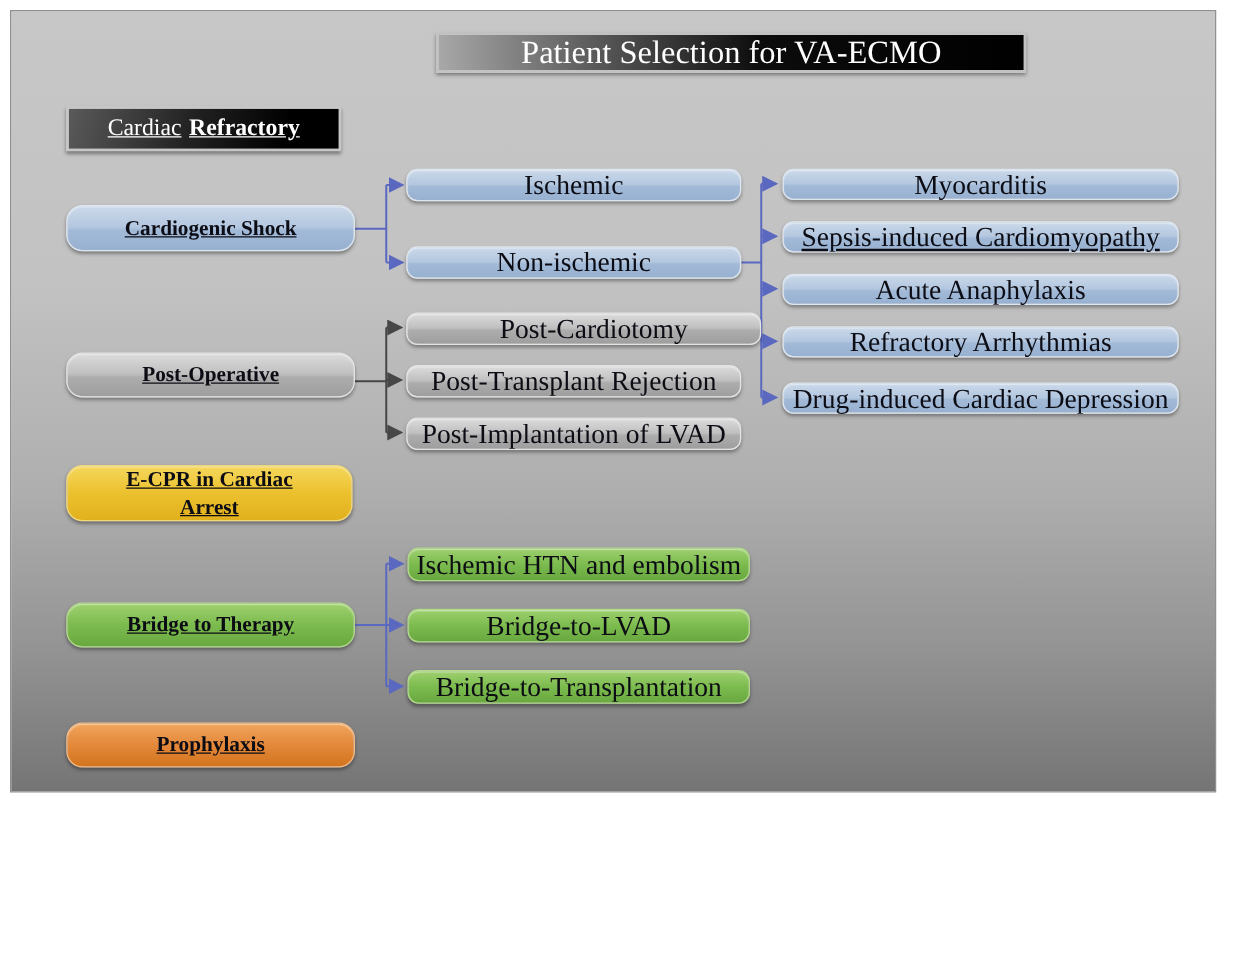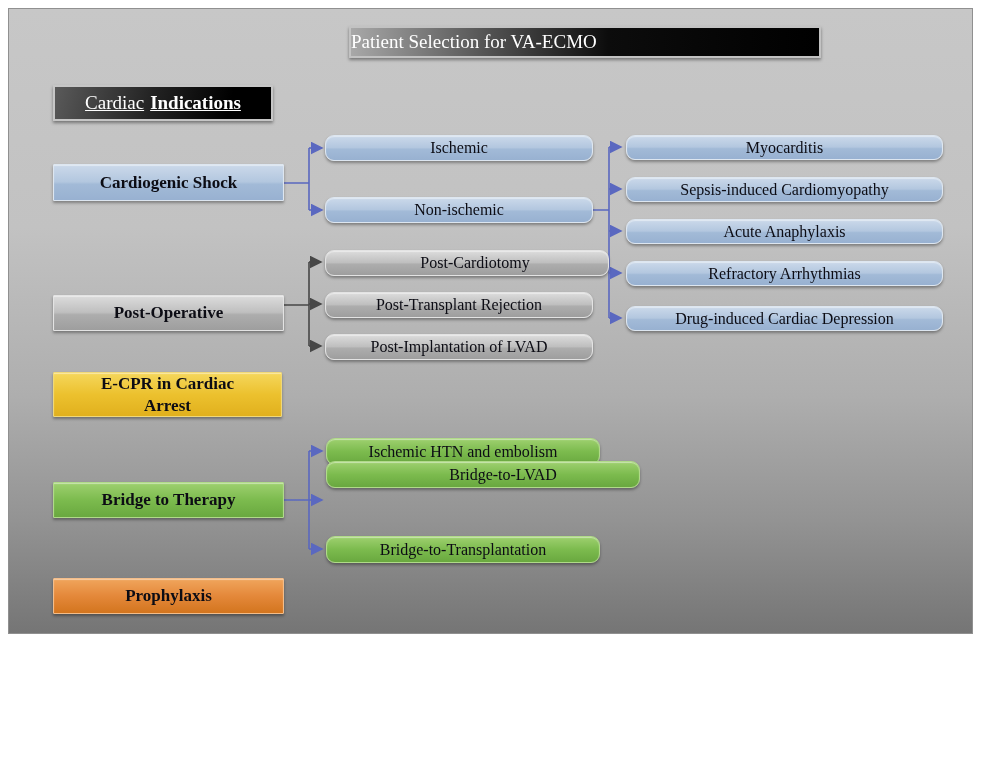--- a/index.html
+++ b/index.html
@@ -4,31 +4,31 @@
 <style>
   html,body{margin:0;padding:0;background:#ffffff;}
   .page{position:relative;width:986px;height:762px;background:#ffffff;overflow:hidden;
         font-family:"Liberation Serif","DejaVu Serif",serif;}
   .slide{position:absolute;left:8px;top:8px;width:963px;height:624px;
          border:1px solid #909090;
          background:linear-gradient(to bottom,#c7c7c7 0%,#c2c2c2 35%,#aeaeae 62%,#939393 82%,#757575 100%);}
   .node{position:absolute;display:flex;align-items:center;justify-content:center;
         color:#0c0c14;text-align:center;line-height:1.25;
         box-shadow:0 2px 3px rgba(0,0,0,.35), inset 0 1px 1px rgba(255,255,255,.45);}
-  .pill-lg{border-radius:1px;font-weight:bold;font-size:17px;}
-  .pill-sm{border-radius:9px;font-size:16px;}
+  .pill-lg{border-radius:13px;font-weight:bold;font-size:17px;text-decoration:underline;}
+  .pill-sm{border-radius:9px;font-size:22px;}
   .c-blue{background:linear-gradient(to bottom,#cbd9ea 0%,#b3c7df 48%,#a2bad7 55%,#98b1d1 100%);border:1px solid #dde6f0;}
   .c-gray{background:linear-gradient(to bottom,#dcdcdc 0%,#bfbfbf 48%,#adadad 55%,#9e9e9e 100%);border:1px solid #e3e3e3;}
   .c-yellow{background:linear-gradient(to bottom,#f5d75c 0%,#ecc12e 50%,#e1b01d 100%);border:1px solid #f0d878;}
   .c-green{background:linear-gradient(to bottom,#9ed06f 0%,#7cbb4e 50%,#69a83f 100%);border:1px solid #b0da89;}
   .c-orange{background:linear-gradient(to bottom,#f0a55c 0%,#e4883a 50%,#d3751e 100%);border:1px solid #f3bd8a;}
   .titlebar{position:absolute;left:340px;top:17px;width:468px;height:28px;
-            display:flex;align-items:center;
+            display:flex;align-items:center;justify-content:center;
             background:linear-gradient(90deg,#a8a8a8 0%,#565656 28%,#0c0c0c 55%,#000 100%);
-            border:2px solid #c2c2c2;color:#ffffff;font-size:19px;
+            border:2px solid #c2c2c2;color:#ffffff;font-size:26px;
             box-shadow:0 2px 3px rgba(0,0,0,.4);}
   .sectionlabel{position:absolute;left:44px;top:76px;width:216px;height:32px;
             display:flex;align-items:center;justify-content:center;gap:6px;
             background:linear-gradient(105deg,#5a5a5a 0%,#222222 45%,#000 80%);
             border:2px solid #c6c6c6;color:#ffffff;font-size:19px;
             box-shadow:0 2px 3px rgba(0,0,0,.4);text-decoration:underline;}
   .sectionlabel .b{font-weight:bold;}
   svg.connectors{position:absolute;left:0;top:0;width:963px;height:624px;pointer-events:none;}
 </style>
 </head>
@@ -75,40 +75,40 @@
         <path d="M300,491 L313,491" marker-end="url(#arrBlue)" stroke="#5a68c0"></path>
         <path d="M300,540 L313,540" marker-end="url(#arrBlue)" stroke="#5a68c0"></path>
       </g>
     </svg>
 
     <div class="titlebar">
       <span>Patient Selection for VA-ECMO</span>
     </div>
     <div class="sectionlabel">
       <span>Cardiac</span>
-      <span class="b">Indications</span>
+      <span class="b">Refractory</span>
     </div>
 
     <div class="node pill-lg c-blue" style="left:44px;top:155px;width:229px;height:35px;">Cardiogenic Shock</div>
-    <div class="node pill-lg c-gray" style="left:44px;top:286px;width:229px;height:34px;text-align:right;">Post-Operative</div>
+    <div class="node pill-lg c-gray" style="left:44px;top:273px;width:229px;height:34px;text-align:right;">Post-Operative</div>
     <div class="node pill-lg c-yellow" style="left:44px;top:363px;width:229px;height:45px;padding:1px 28px;box-sizing:border-box;">E-CPR in Cardiac Arrest</div>
     <div class="node pill-lg c-green" style="left:44px;top:473px;width:229px;height:34px;">Bridge to Therapy</div>
     <div class="node pill-lg c-orange" style="left:44px;top:569px;width:229px;height:34px;">Prophylaxis</div>
 
     <div class="node pill-sm c-blue" style="left:316px;top:126px;width:266px;height:24px;">Ischemic</div>
     <div class="node pill-sm c-blue" style="left:316px;top:188px;width:266px;height:24px;">Non-ischemic</div>
 
     <div class="node pill-sm c-blue" style="left:617px;top:126px;width:315px;height:23px;">Myocarditis</div>
-    <div class="node pill-sm c-blue" style="left:617px;top:168px;width:315px;height:23px;">Sepsis-induced Cardiomyopathy</div>
+    <div class="node pill-sm c-blue" style="left:617px;top:168px;width:315px;height:23px;text-decoration:underline;">Sepsis-induced Cardiomyopathy</div>
     <div class="node pill-sm c-blue" style="left:617px;top:210px;width:315px;height:23px;">Acute Anaphylaxis</div>
     <div class="node pill-sm c-blue" style="left:617px;top:252px;width:315px;height:23px;">Refractory Arrhythmias</div>
     <div class="node pill-sm c-blue" style="left:617px;top:297px;width:315px;height:23px;">Drug-induced Cardiac Depression</div>
 
     <div class="node pill-sm c-gray" style="left:316px;top:241px;width:266px;height:24px;padding-left:16px;">Post-Cardiotomy</div>
     <div class="node pill-sm c-gray" style="left:316px;top:283px;width:266px;height:24px;">Post-Transplant Rejection</div>
     <div class="node pill-sm c-gray" style="left:316px;top:325px;width:266px;height:24px;">Post-Implantation of LVAD</div>
 
     <div class="node pill-sm c-green" style="left:317px;top:429px;width:272px;height:25px;">Ischemic HTN and embolism</div>
-    <div class="node pill-sm c-green" style="left:317px;top:452px;width:272px;height:25px;padding-left:40px;">Bridge-to-LVAD</div>
+    <div class="node pill-sm c-green" style="left:317px;top:478px;width:272px;height:25px;">Bridge-to-LVAD</div>
     <div class="node pill-sm c-green" style="left:317px;top:527px;width:272px;height:25px;">Bridge-to-Transplantation</div>
 
   </div>
 </div>
 
 </body></html>

